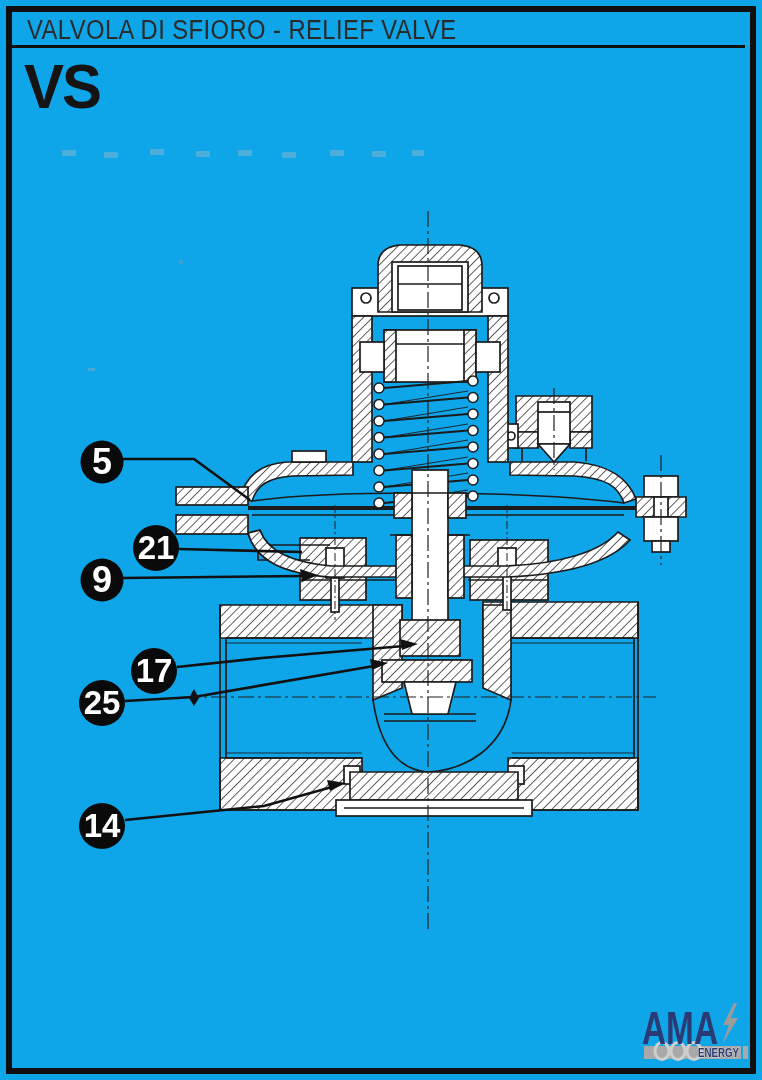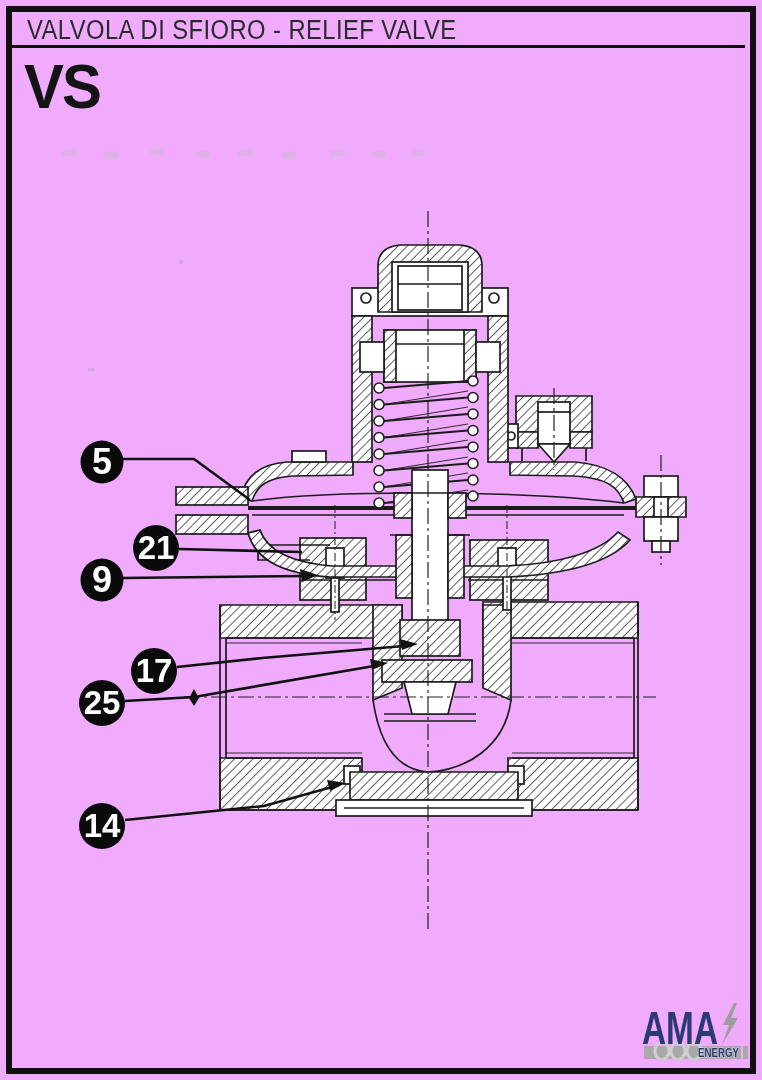--- a/index.html
+++ b/index.html
@@ -1,16 +1,16 @@
 <!DOCTYPE html>
 <html><head>
 <meta charset="utf-8">
 <style>
   html,body{margin:0;padding:0;background:#ffffff;}
-  .page{position:relative;width:762px;height:1080px;background:#f0abfc;overflow:hidden;
+  .page{position:relative;width:762px;height:1080px;background:#0ea5e9;overflow:hidden;
         font-family:"Liberation Sans",sans-serif;}
   .frame{position:absolute;left:6px;top:6px;width:738px;height:1056px;
          border:6px solid #0f0f0f;pointer-events:none;}
   .doc-title{position:absolute;left:27px;top:15px;font-size:27px;color:#2a2a2a;
          white-space:nowrap;transform:scaleX(.88);transform-origin:left top;letter-spacing:.5px;}
   .rule{position:absolute;left:12px;top:45px;width:733px;height:3px;background:#0f0f0f;}
   .model{position:absolute;left:24px;top:50px;font-size:63px;font-weight:700;color:#141414;
          transform:scaleX(.95);transform-origin:left top;letter-spacing:-2px;}
   svg text.bubble-num{font-family:"Liberation Sans",sans-serif;font-weight:bold;fill:#ffffff;}
   svg text.logo-brand{font-family:"Liberation Sans",sans-serif;font-weight:800;}

